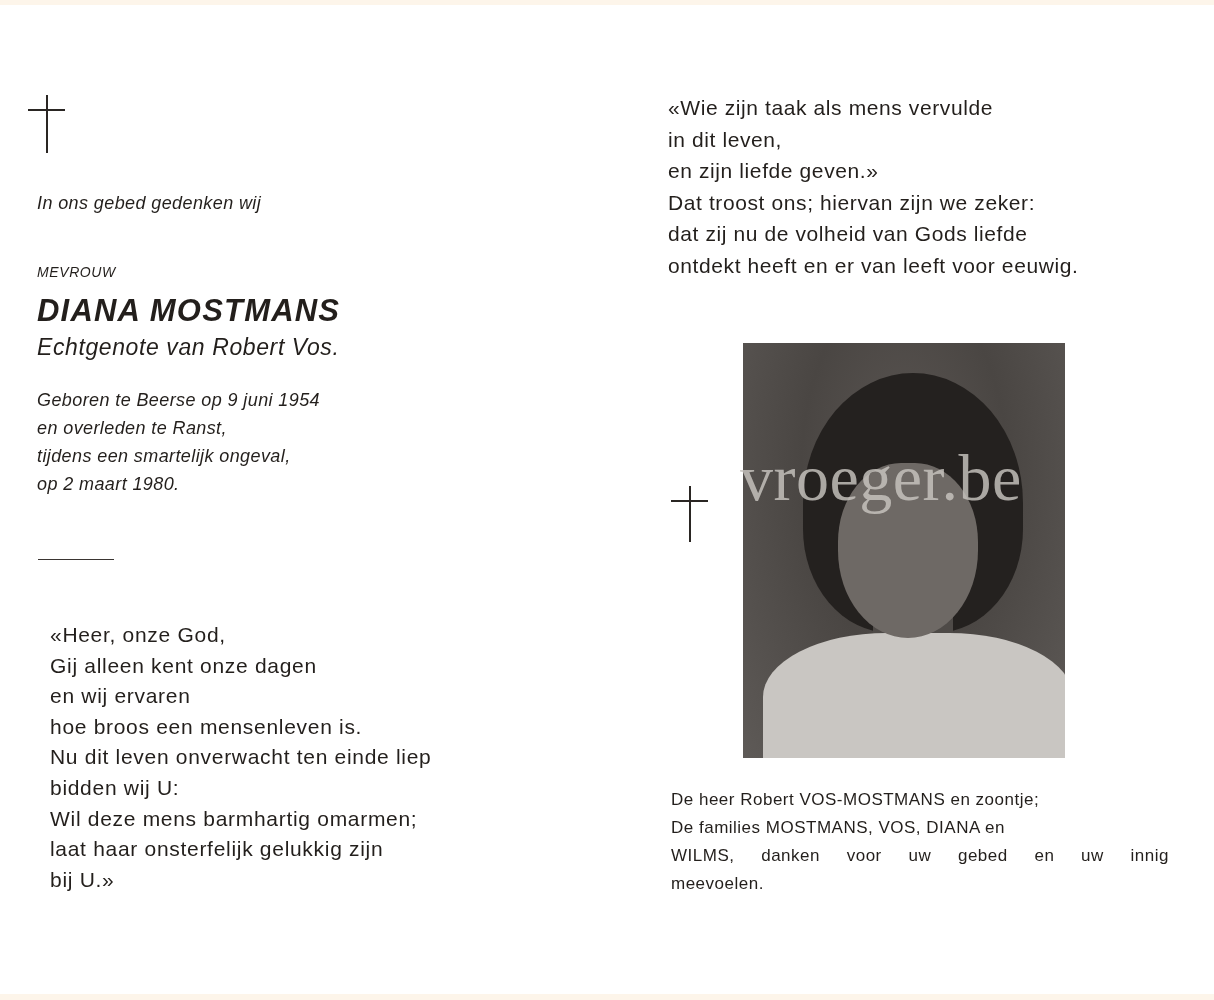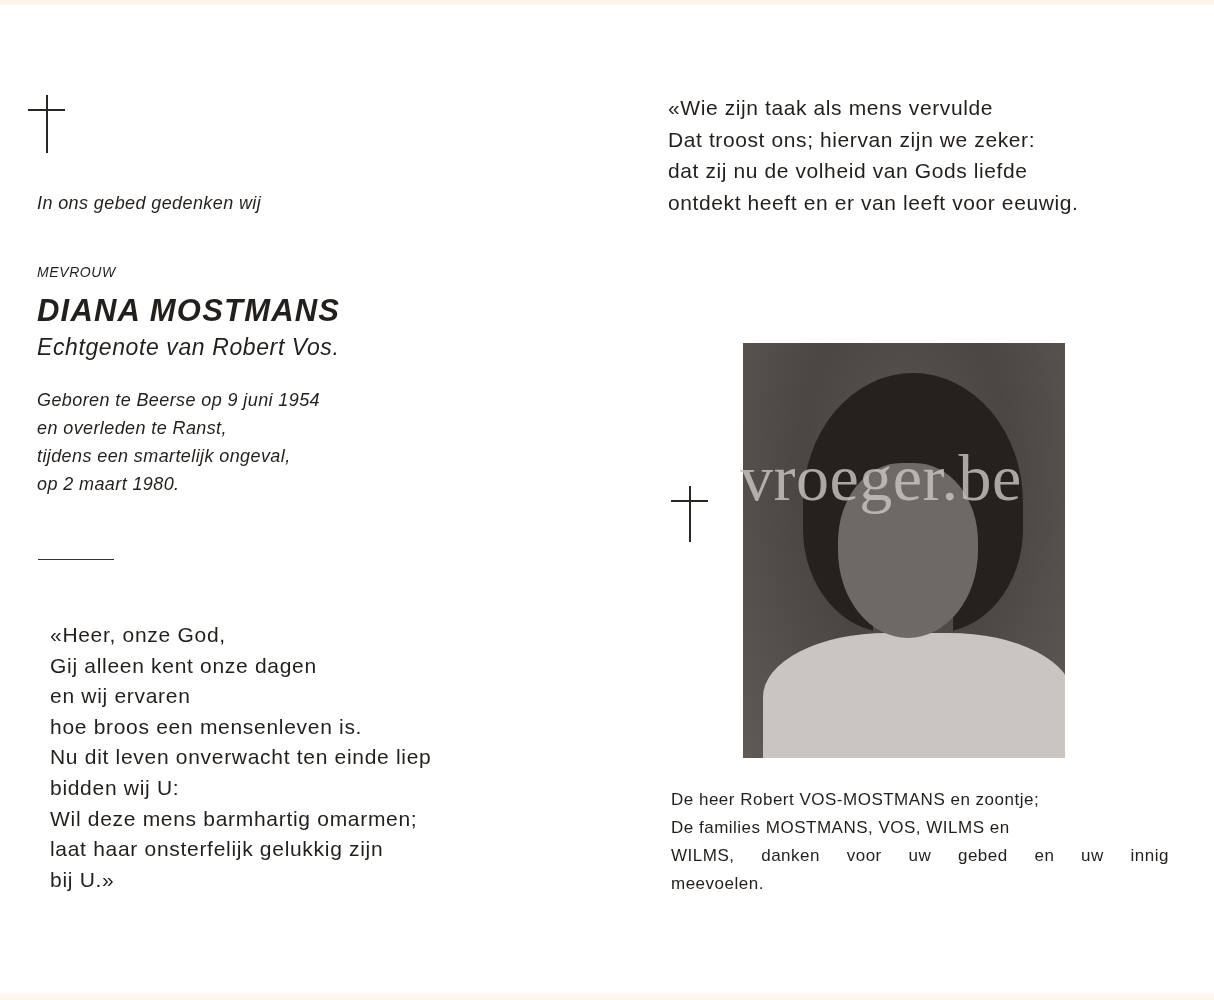--- a/index.html
+++ b/index.html
@@ -97,38 +97,40 @@
   <li>hoe broos een mensenleven is.</li>
   <li>Nu dit leven onverwacht ten einde liep</li>
   <li>bidden wij U:</li>
   <li>Wil deze mens barmhartig omarmen;</li>
   <li>laat haar onsterfelijk gelukkig zijn</li>
   <li>bij U.»</li>
 </ul>
 
 <ul class="lines poem2">
   <li>«Wie zijn taak als mens vervulde</li>
+  <li>in dit leven,</li>
+  <li>en zijn liefde geven.»</li>
   <li>Dat troost ons; hiervan zijn we zeker:</li>
   <li>dat zij nu de volheid van Gods liefde</li>
   <li>ontdekt heeft en er van leeft voor eeuwig.</li>
 </ul>
 
 <div class="cross" style="left:671px; top:486px; width:38px; height:56px;">
   <div class="v" style="left:18px; top:0; width:2px; height:56px;"></div>
   <div class="h" style="left:0; top:14px; width:37px; height:2px;"></div>
 </div>
 
 <div class="photo">
   <div class="hair"></div>
   <div class="neck"></div>
   <div class="blouse"></div>
   <div class="face"></div>
 </div>
 <div class="watermark">vroeger.be</div>
 
 <ul class="lines thanks">
   <li>De heer Robert VOS-MOSTMANS en zoontje;</li>
-  <li>De families MOSTMANS, VOS, WILMS en</li>
+  <li>De families MOSTMANS, VOS, DIANA en</li>
   <li class="justify">WILMS, danken voor uw gebed en uw innig</li>
   <li>meevoelen.</li>
 </ul>
 
 <div class="edge-bottom"></div>
 
 </body></html>

